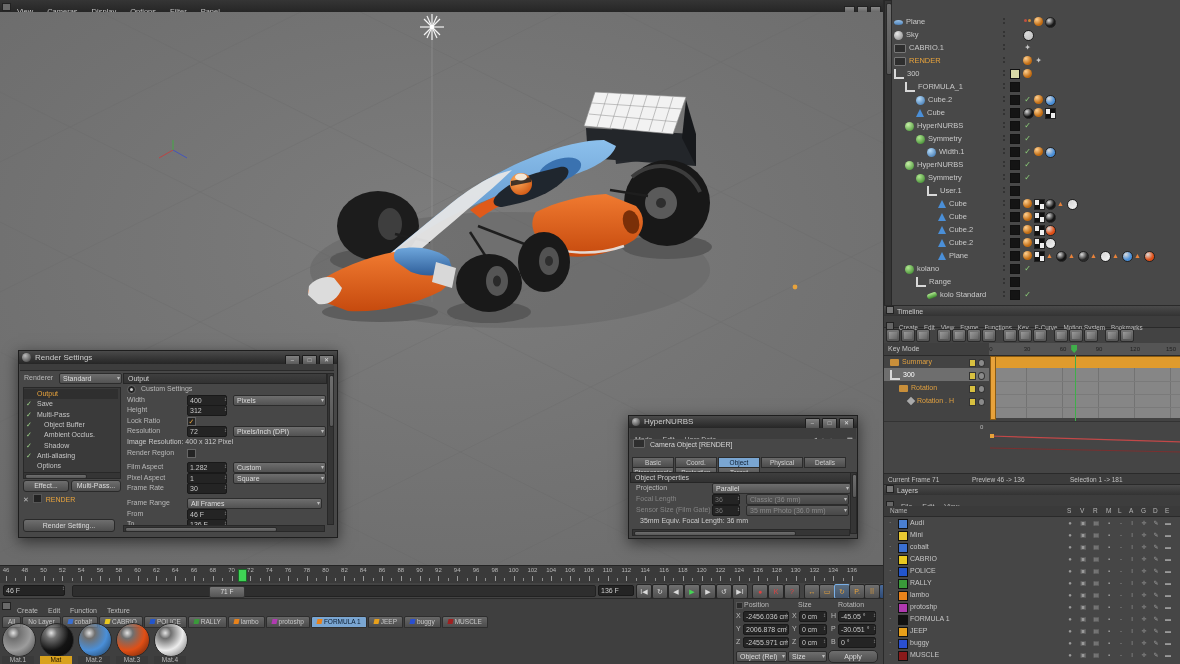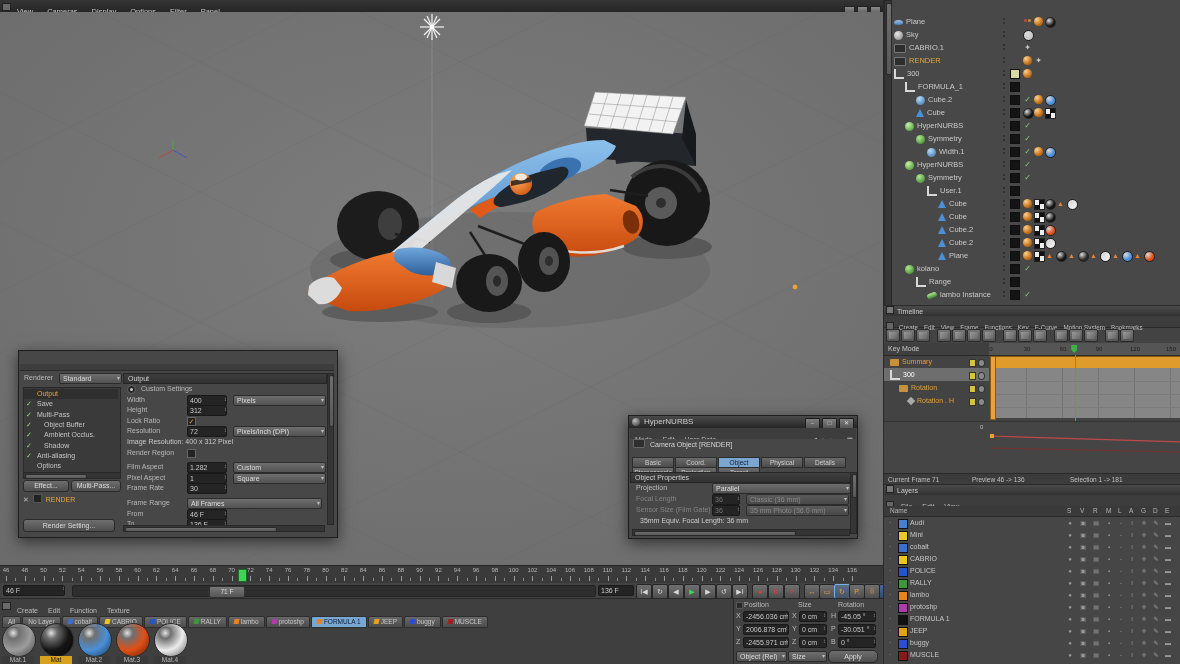--- a/index.html
+++ b/index.html
@@ -642,21 +642,21 @@
         </div>
         <div class="omrow" style="top: 275px;">
           <span class="omname" style="left: 32px;"><span style="display: inline-block; vertical-align: middle; margin-right: 3px; width: 8px; height: 8px; border-left: 2px solid rgb(216, 216, 216); border-bottom: 2px solid rgb(216, 216, 216);"></span><span>Range</span></span>
           <div class="vdots" style="left: 119px;">
             <i></i>
             <i></i>
           </div>
           <div class="chip" style="left: 126px; background: rgb(20, 20, 20);"></div>
         </div>
         <div class="omrow" style="top: 288px;">
-          <span class="omname" style="left: 43px;"><span style="display: inline-block; vertical-align: middle; margin-right: 3px; width: 10px; height: 5px; border-radius: 3px; background: linear-gradient(rgb(176, 232, 144), rgb(58, 138, 42)); transform: rotate(-20deg);"></span><span>lambo Instance</span></span>
+          <span class="omname" style="left: 43px;"><span style="display: inline-block; vertical-align: middle; margin-right: 3px; width: 10px; height: 5px; border-radius: 3px; background: linear-gradient(rgb(176, 232, 144), rgb(58, 138, 42)); transform: rotate(-20deg);"></span><span>kolo Standard</span></span>
           <div class="vdots" style="left: 119px;">
             <i></i>
             <i></i>
           </div>
           <div class="chip" style="left: 126px; background: rgb(20, 20, 20);"></div>
           <div class="tag" style="color: rgb(142, 208, 122); font-size: 8px; left: 139px;">✓</div>
         </div>
       </div>
     <div class="panel" id="tl" style="left:0;top:305px;width:297px;height:168px;background:#434343;border-top:1px solid #2a2a2a;">
         <div style="position: absolute; left: 0px; top: 0px; width: 297px; height: 10px; background: linear-gradient(rgb(74, 74, 74), rgb(51, 51, 51)); font-size: 7px; line-height: 10px; color: rgb(204, 204, 204); border-bottom: 1px solid rgb(42, 42, 42);"><span style="display: inline-block; width: 6px; height: 6px; background: rgb(119, 119, 119); border: 1px solid rgb(34, 34, 34); margin: 0px 3px 0px 2px;"></span><span>Timeline</span></div>
@@ -899,20 +899,27 @@
           <span class="cell" style="left: 232px;">-</span>
           <span class="cell" style="left: 243px;">I</span>
           <span class="cell" style="left: 255px;">✛</span>
           <span class="cell" style="left: 267px;">✎</span>
           <span class="cell" style="left: 279px;">▬</span>
         </div>
       </div>
   </div>
 
   <div class="win" id="rs" style="left:18px;top:350px;width:318px;height:186px;">
+    <div class="tbar">
+      <span class="abs" style="left:3px;top:2px;width:9px;height:9px;border-radius:50%;background:radial-gradient(circle at 35% 30%,#bbb,#333);"></span>
+      <span style="position:absolute;left:16px;">Render Settings</span>
+      <span class="wbtns">
+        <span class="wbtn">–</span><span class="wbtn">□</span><span class="wbtn">✕</span>
+      </span>
+    </div>
     <div class="abs" style="left:1px;top:13px;width:314px;height:6px;background:#3d3d3d;border-bottom:1px solid #2a2a2a;"></div>
     <span class="lbl" style="left:5px;top:22px;">Renderer</span>
     <span class="dd" style="left:40px;top:22px;width:48px;">Standard</span>
     <div class="abs" id="rs-tree" style="left:4px;top:36px;width:96px;height:84px;background:#3a3a3a;border:1px solid #282828;">
         <div style="position: absolute; left: 0px; top: 1px; width: 94px; height: 10px; font-size: 7px; line-height: 10px; white-space: nowrap; background: rgb(47, 47, 47);">
           <span style="position: absolute; left: 13px; color: rgb(232, 163, 60);">Output</span>
         </div>
         <div style="position: absolute; left: 0px; top: 11.3px; width: 94px; height: 10px; font-size: 7px; line-height: 10px; white-space: nowrap;">
           <span style="position: absolute; left: 2px; color: rgb(156, 208, 136); font-size: 7px;">✓</span>
           <span style="position: absolute; left: 13px;">Save</span>

